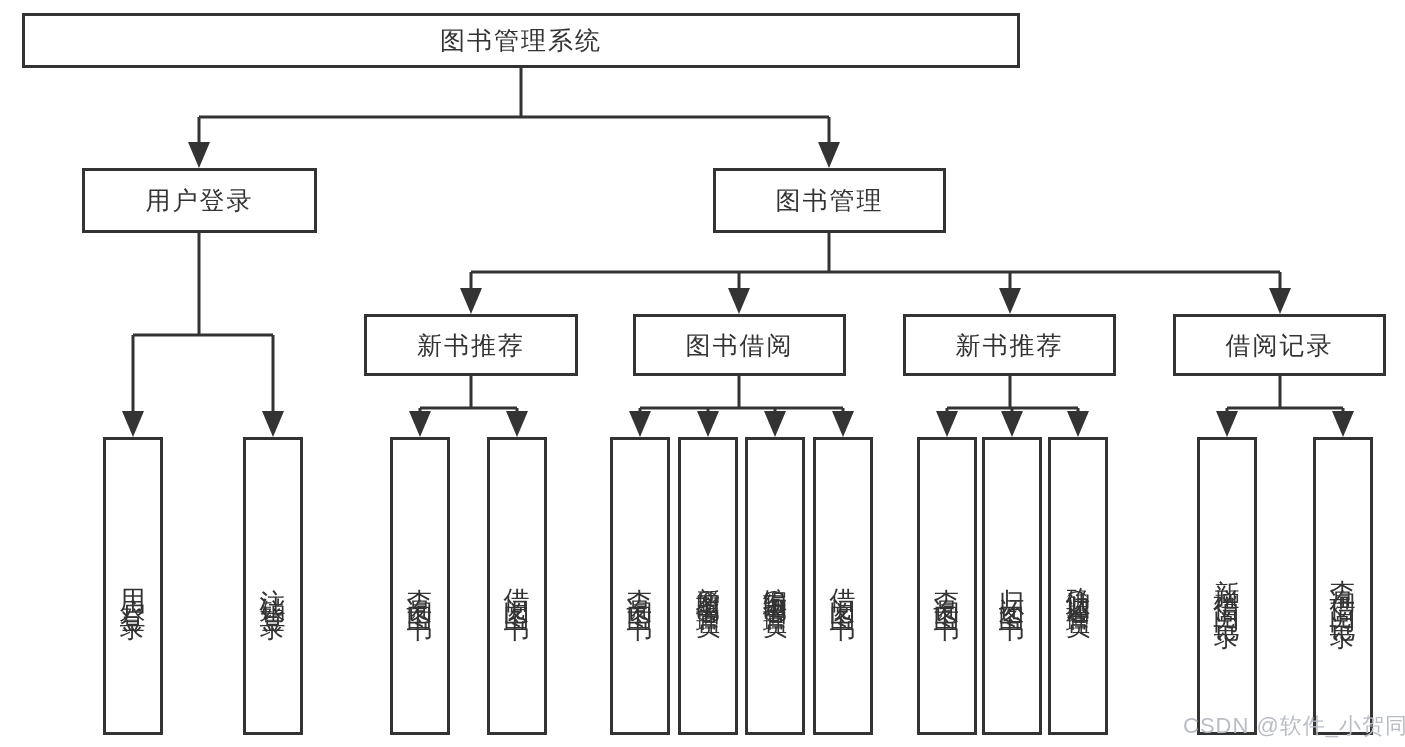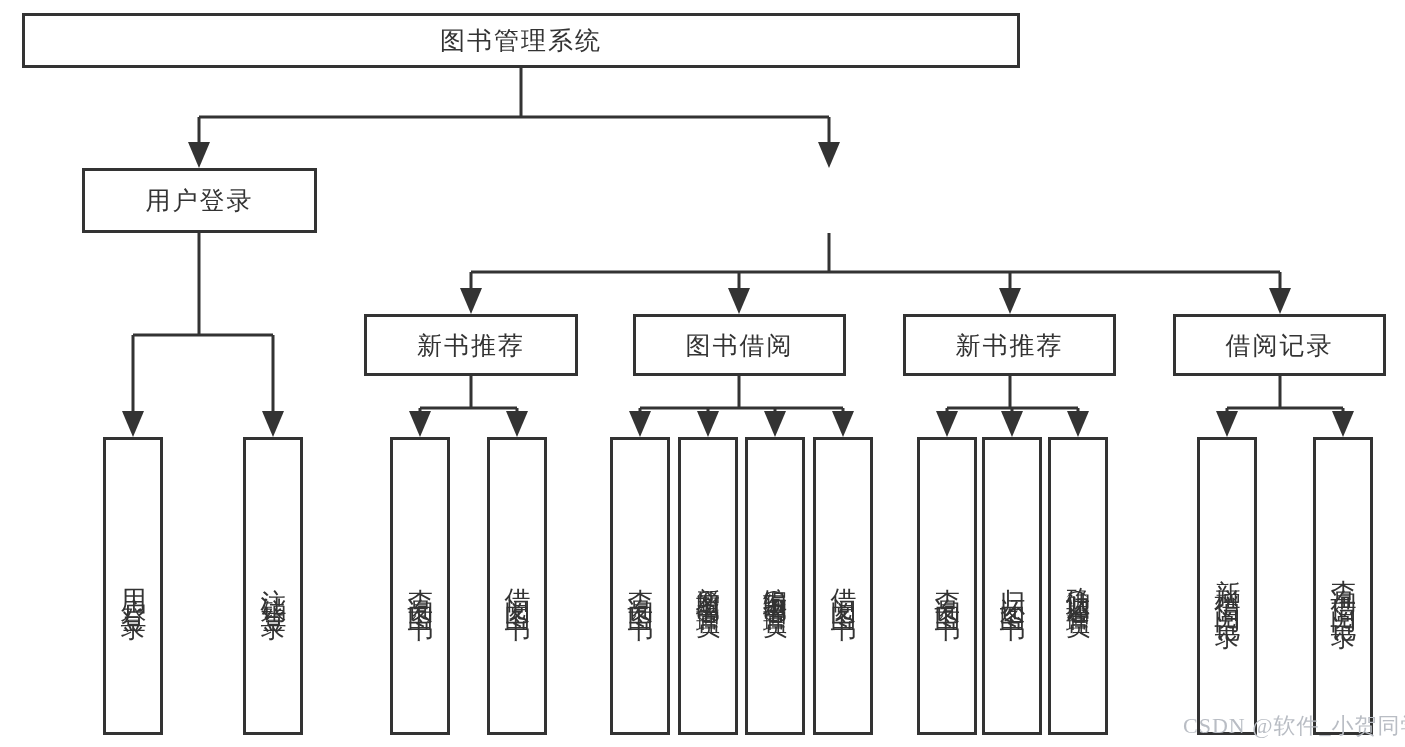--- a/index.html
+++ b/index.html
@@ -1,21 +1,21 @@
 <!DOCTYPE html>
 <html><head>
 <meta charset="utf-8">
 <style>
   html, body { margin: 0; padding: 0; background: #ffffff; }
   #canvas {
     position: relative;
     width: 1405px;
     height: 747px;
     background: #ffffff;
-    font-family: Liberation Serif, serif;
+    font-family: Liberation Sans, sans-serif;
     overflow: hidden;
   }
   #wires {
     position: absolute;
     left: 0; top: 0;
     width: 1405px; height: 747px;
   }
   .hbox {
     position: absolute;
     box-sizing: border-box;
@@ -112,20 +112,23 @@
     </g>
   </svg>
 
   <div class="hbox" style="left:22px; top:13px; width:998px; height:55px;">
     <span>图书管理系统</span>
   </div>
 
   <div class="hbox" style="left:82px; top:168px; width:235px; height:65px;">
     <span>用户登录</span>
   </div>
+  <div class="hbox" style="left:713px; top:168px; width:233px; height:65px;">
+    <span>图书管理</span>
+  </div>
 
   <div class="hbox" style="left:633px; top:314px; width:213px; height:62px;">
     <span>图书借阅</span>
   </div>
   <div class="hbox" style="left:364px; top:314px; width:214px; height:62px;">
     <span>新书推荐</span>
   </div>
   <div class="hbox" style="left:903px; top:314px; width:213px; height:62px;">
     <span>新书推荐</span>
   </div>

